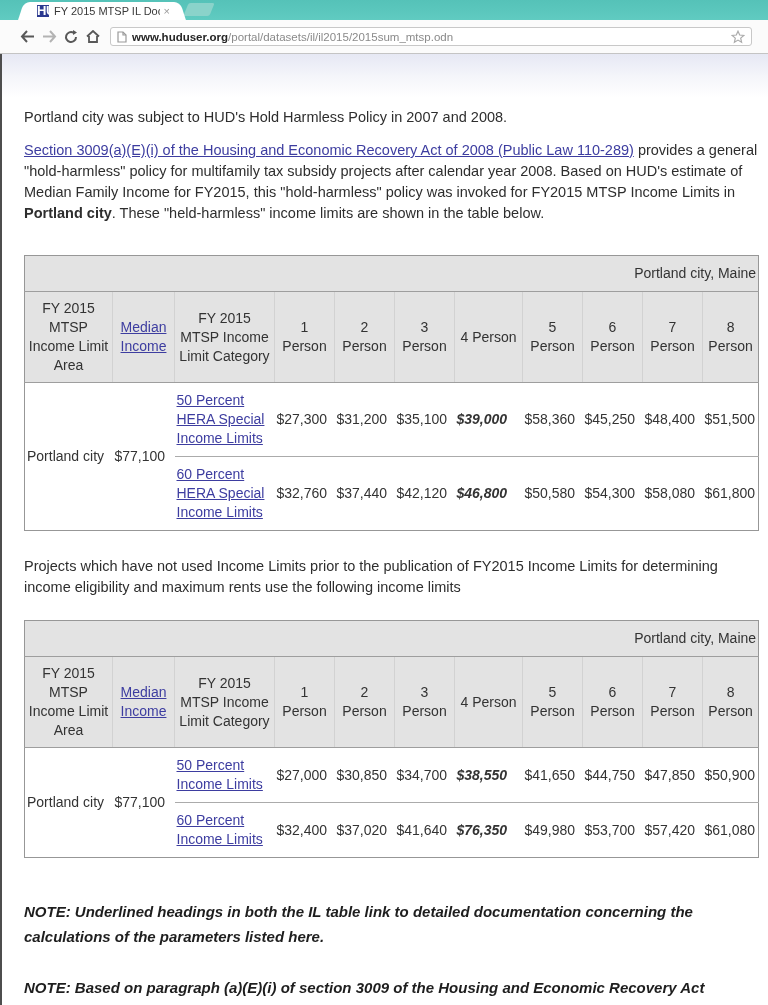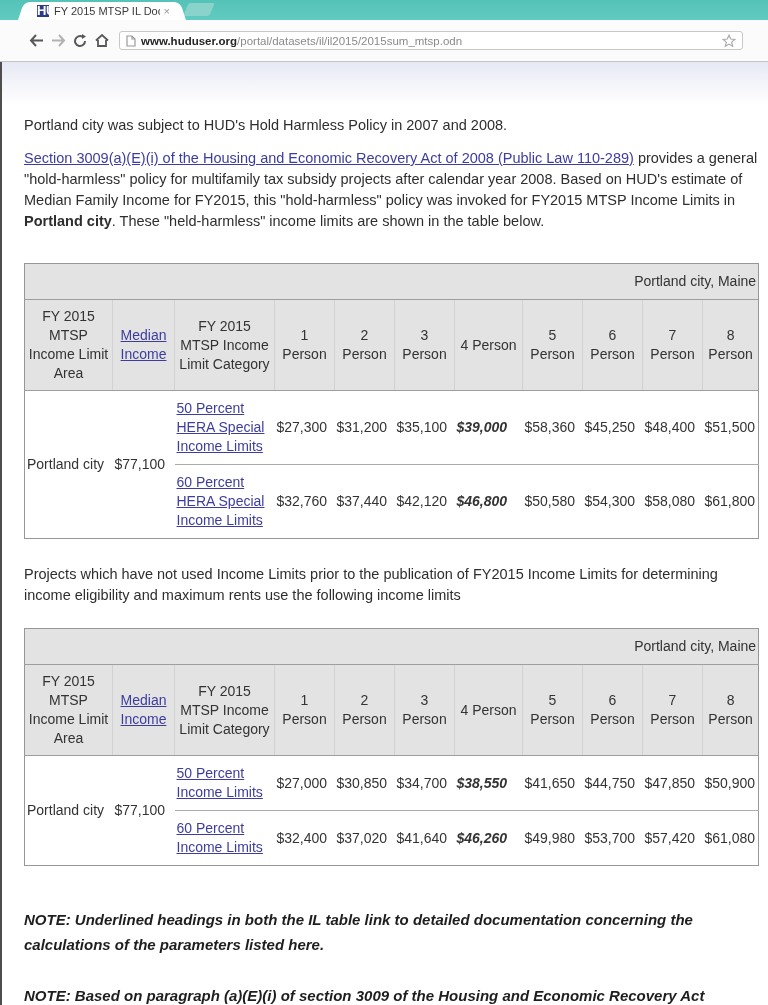--- a/index.html
+++ b/index.html
@@ -17,22 +17,22 @@
   .favicon { width:12px; height:12px; background:#2b3990; color:#fff; font-weight:bold;
     font-size:13px; line-height:12px; text-align:right; margin-right:5px; flex:0 0 auto;
     position:relative; z-index:3; letter-spacing:-0.5px; }
   .tab-title { font-size:11px; color:#3a3a3a; white-space:nowrap; overflow:hidden; flex:1;
     position:relative; z-index:3; }
   .tab-close { font-size:11px; color:#9a9a9a; margin-left:4px; position:relative; z-index:3;
     line-height:10px; }
   .newtab { position:absolute; left:186px; top:3px; width:26px; height:13px;
     background:#8ad3ca; transform:skewX(-22deg); border-radius:2px; z-index:1; }
 
-  .toolbar { height:42px; background:#fbfbfb; border-bottom:1px solid #c4c4c4;
-    display:flex; align-items:center; padding:0 25px; }
+  .toolbar { height:34px; background:#fbfbfb; border-bottom:1px solid #c4c4c4;
+    display:flex; align-items:center; padding:0 16px; }
   .navbtn { width:22px; height:20px; display:flex; align-items:center; justify-content:center; flex:0 0 auto; }
   .omnibox { flex:1; height:19px; background:#fff; border:1px solid #c8c8c8; border-radius:3px;
     margin-left:6px; display:flex; align-items:center; padding:0 6px; min-width:0; }
   .url { font-size:11.5px; white-space:nowrap; overflow:hidden; flex:1; margin-left:5px; }
   .url .domain { color:#262626; font-weight:bold; }
   .url .path { color:#8a8a8a; }
 
   
   .page { height:958px; background:linear-gradient(#e6e8f4 0px,#f4f5fa 22px,#ffffff 44px);
     border-left:2px solid #4e4e4e; padding:4px 8px 0 22px; color:#2e2e2e; }
@@ -222,21 +222,21 @@
       <td class="money">$41,650</td>
       <td class="money">$44,750</td>
       <td class="money">$47,850</td>
       <td class="money">$50,900</td>
     </tr>
     <tr class="r2">
       <td class="divided"><span class="lnk">60 Percent Income Limits</span></td>
       <td class="divided money">$32,400</td>
       <td class="divided money">$37,020</td>
       <td class="divided money">$41,640</td>
-      <td class="divided money hl">$46,260</td>
+      <td class="divided money hl">$76,350</td>
       <td class="divided money">$49,980</td>
       <td class="divided money">$53,700</td>
       <td class="divided money">$57,420</td>
       <td class="divided money">$61,080</td>
     </tr>
   </tbody>
     </table>
 
   <p class="note" id="note1">NOTE: Underlined headings in both the IL table link to detailed documentation concerning the calculations of the parameters listed here.</p>
   <p class="note" id="note2">NOTE: Based on paragraph (a)(E)(i) of section 3009 of the Housing and Economic Recovery Act (HERA) of 2008 (Public Law 110-289), projects that used income limits based on the FY2009 publication should use the higher of the FY2009 or FY2011 income limits.</p>

